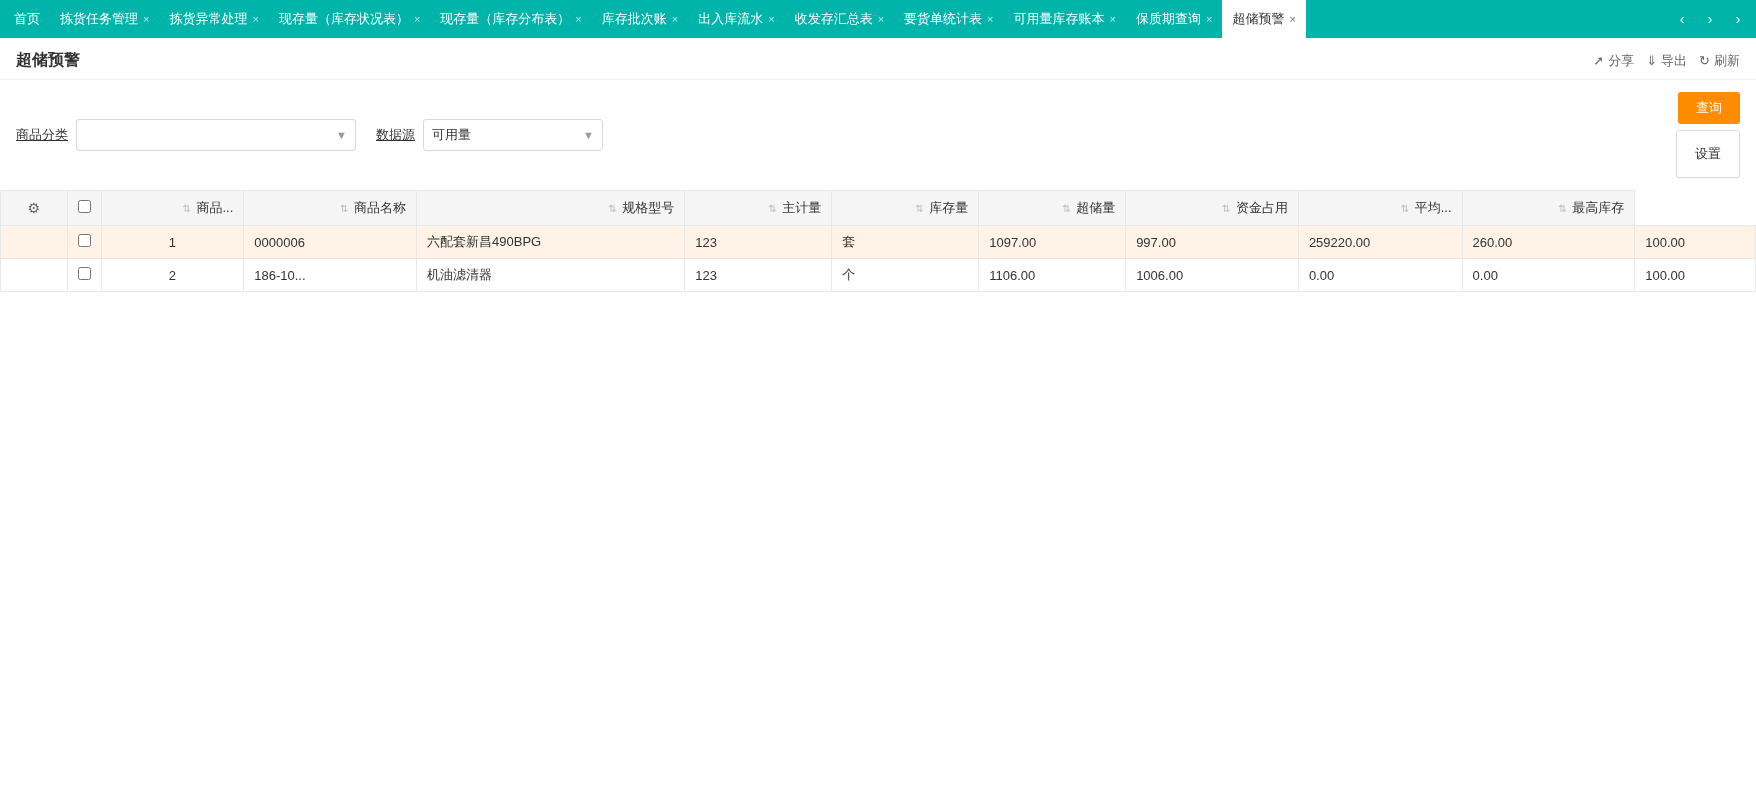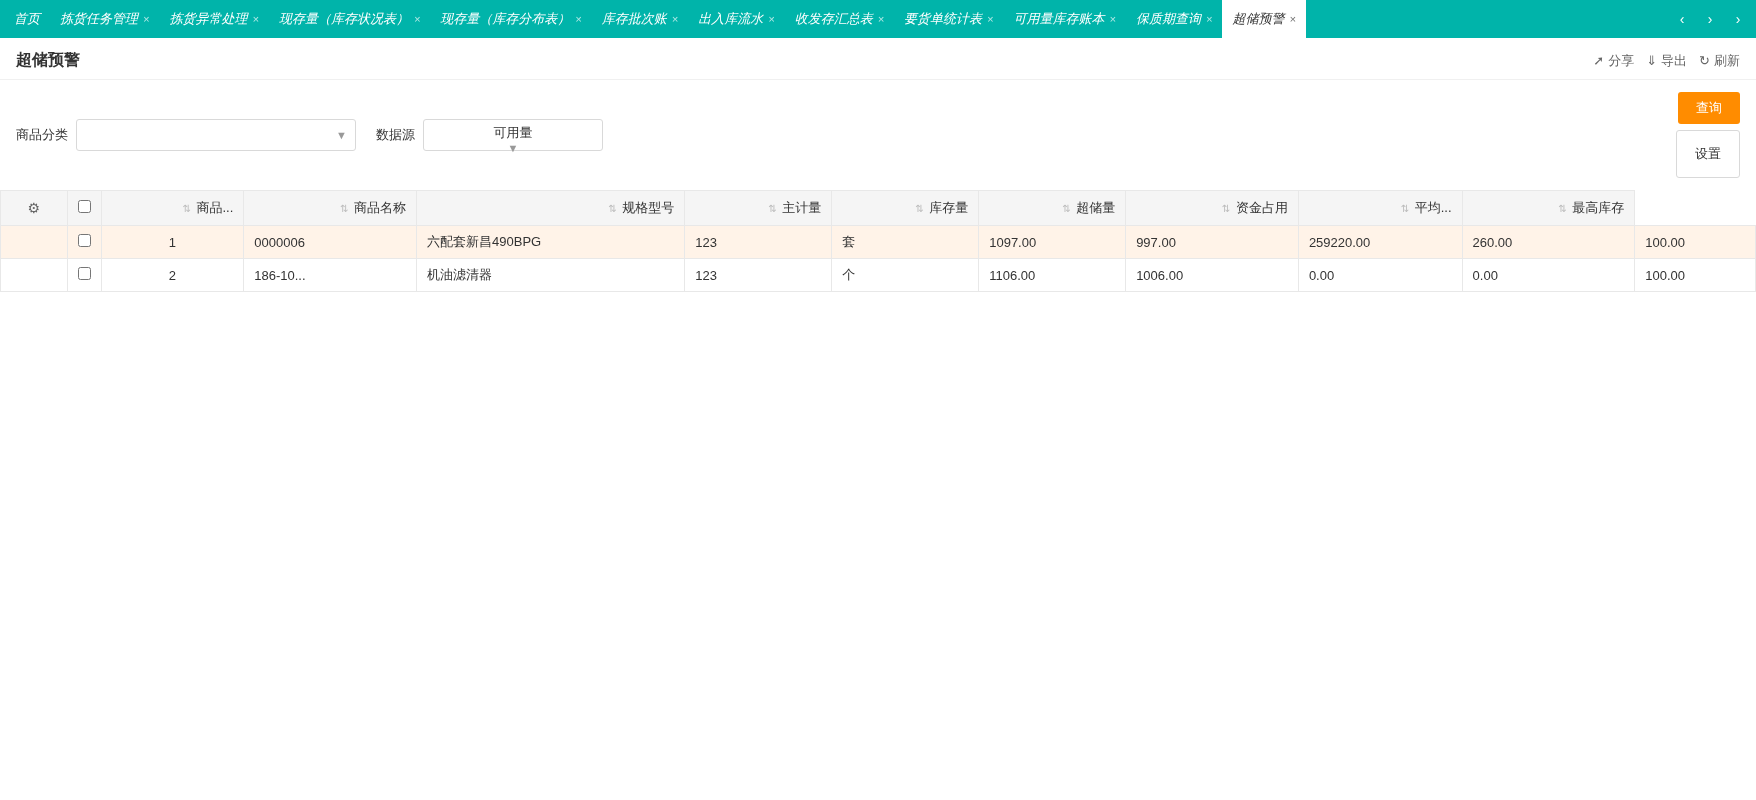--- a/index.html
+++ b/index.html
@@ -93,36 +93,36 @@
     }
     .filter-item {
       display: flex;
       align-items: center;
       gap: 8px;
     }
     .filter-label {
       color: #333;
       font-size: 13px;
       white-space: nowrap;
+      text-decoration: underline;
     }
     .filter-select {
       display: flex;
       align-items: center;
       border: 1px solid #d9d9d9;
       border-radius: 3px;
       padding: 4px 8px;
       min-width: 280px;
       height: 32px;
       cursor: pointer;
       background: #fff;
       justify-content: space-between;
     }
     .filter-select.small {
       min-width: 180px;
-      flex-direction: column;
     }
     .filter-select-text { color: #333; font-size: 13px; }
     .filter-select-arrow { color: #999; font-size: 11px; }
 
     .btn-query {
       background: #ff8c00;
       color: #fff;
       border: none;
       border-radius: 3px;
       padding: 6px 18px;
@@ -182,21 +182,21 @@
 
     input[type="checkbox"] { cursor: pointer; }
 
     .gear-icon { color: #666; font-size: 14px; cursor: pointer; }
   </style>
 </head>
 <body>
 
 <nav class="top-nav">
 
-  <div id="nav-items-container" style="display:flex;align-items:center;flex:1;overflow:hidden;font-style:italic;">
+  <div id="nav-items-container" style="display:flex;align-items:center;flex:1;overflow:hidden;">
       <div class="nav-item">首页</div>
       <div class="nav-item">拣货任务管理<span class="close-x">×</span></div>
       <div class="nav-item">拣货异常处理<span class="close-x">×</span></div>
       <div class="nav-item">现存量（库存状况表）<span class="close-x">×</span></div>
       <div class="nav-item">现存量（库存分布表）<span class="close-x">×</span></div>
       <div class="nav-item">库存批次账<span class="close-x">×</span></div>
       <div class="nav-item">出入库流水<span class="close-x">×</span></div>
       <div class="nav-item">收发存汇总表<span class="close-x">×</span></div>
       <div class="nav-item">要货单统计表<span class="close-x">×</span></div>
       <div class="nav-item">可用量库存账本<span class="close-x">×</span></div>

